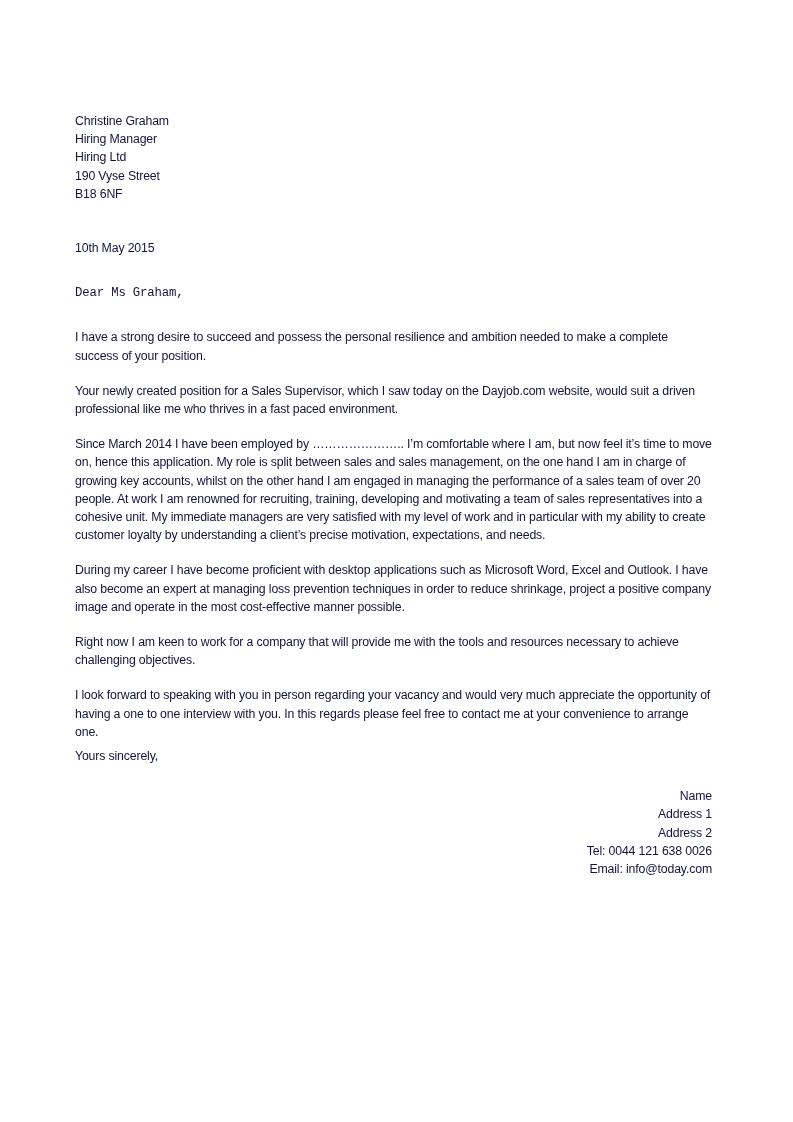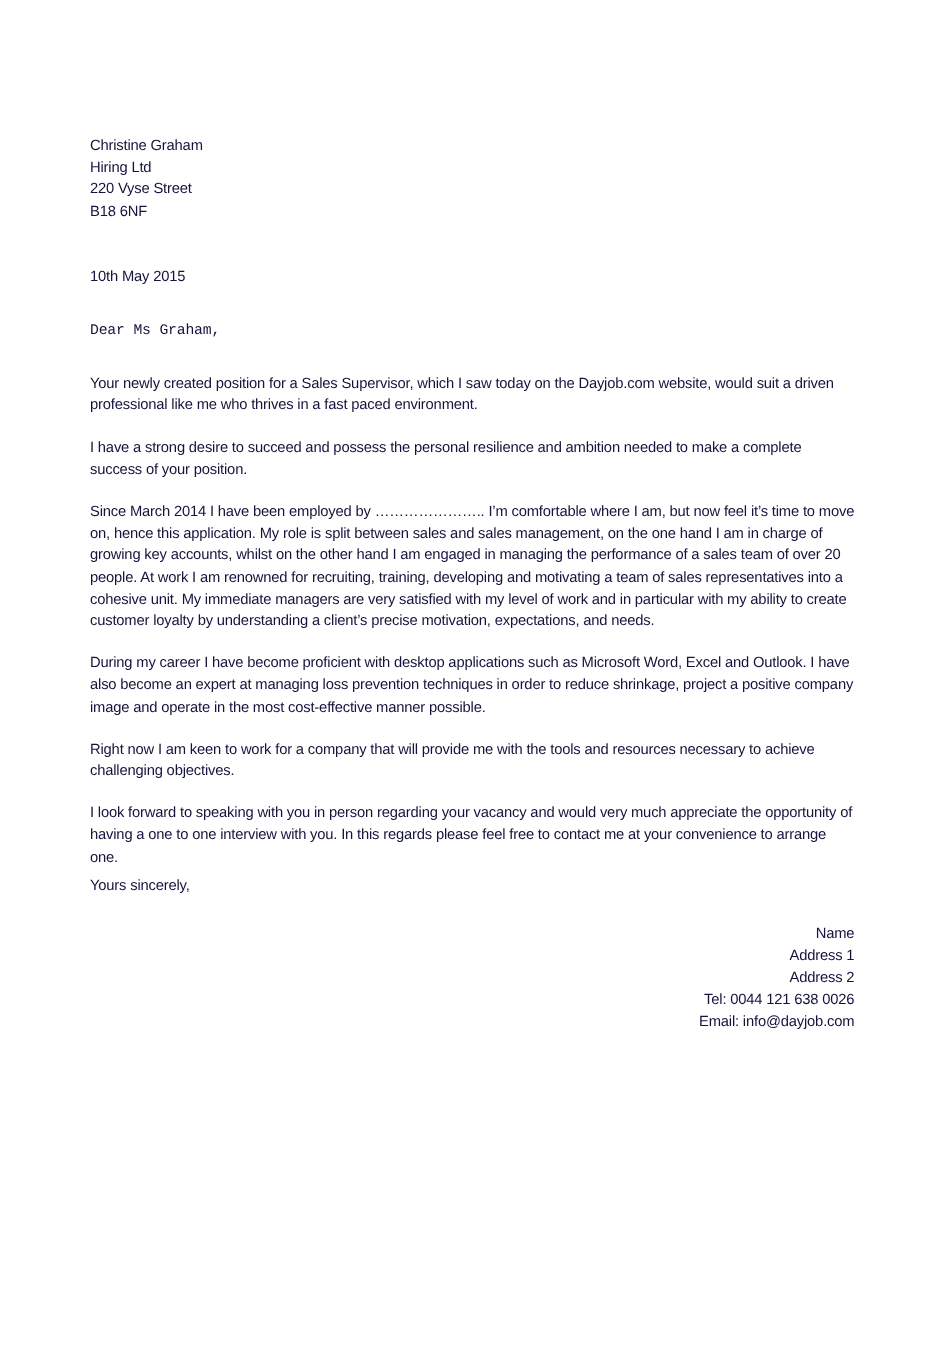--- a/index.html
+++ b/index.html
@@ -61,40 +61,41 @@
   }
 </style>
 </head>
 <body>
 
 <div class="page">
   <div class="letter">
 
     <div class="address-block">
       <span class="block-line">Christine Graham</span>
+      <span class="block-line">Hiring Manager</span>
       <span class="block-line">Hiring Ltd</span>
-      <span class="block-line">220 Vyse Street</span>
+      <span class="block-line">190 Vyse Street</span>
       <span class="block-line">B18 6NF</span>
     </div>
 
     <div class="date-line">10th May 2015</div>
 
     <div class="salutation">Dear Ms Graham,</div>
 
+    <p class="para">I have a strong desire to succeed and possess the personal resilience and ambition needed to make a complete success of your position.</p>
     <p class="para">Your newly created position for a Sales Supervisor, which I saw today on the Dayjob.com website, would suit a driven professional like me who thrives in a fast paced environment.</p>
-    <p class="para">I have a strong desire to succeed and possess the personal resilience and ambition needed to make a complete success of your position.</p>
     <p class="para">Since March 2014 I have been employed by ………………….. I’m comfortable where I am, but now feel it’s time to move on, hence this application. My role is split between sales and sales management, on the one hand I am in charge of growing key accounts, whilst on the other hand I am engaged in managing the performance of a sales team of over 20 people. At work I am renowned for recruiting, training, developing and motivating a team of sales representatives into a cohesive unit. My immediate managers are very satisfied with my level of work and in particular with my ability to create customer loyalty by understanding a client’s precise motivation, expectations, and needs.</p>
     <p class="para">During my career I have become proficient with desktop applications such as Microsoft Word, Excel and Outlook. I have also become an expert at managing loss prevention techniques in order to reduce shrinkage, project a positive company image and operate in the most cost-effective manner possible.</p>
     <p class="para">Right now I am keen to work for a company that will provide me with the tools and resources necessary to achieve challenging objectives.</p>
     <p class="para">I look forward to speaking with you in person regarding your vacancy and would very much appreciate the opportunity of having a one to one interview with you. In this regards please feel free to contact me at your convenience to arrange one.</p>
 
     <div class="closing">Yours sincerely,</div>
 
     <div class="signoff-block">
       <span class="block-line">Name</span>
       <span class="block-line">Address 1</span>
       <span class="block-line">Address 2</span>
       <span class="block-line">Tel: 0044 121 638 0026</span>
-      <span class="block-line">Email: info@dayjob.com</span>
+      <span class="block-line">Email: info@today.com</span>
     </div>
 
   </div>
 </div>
 
 </body></html>

